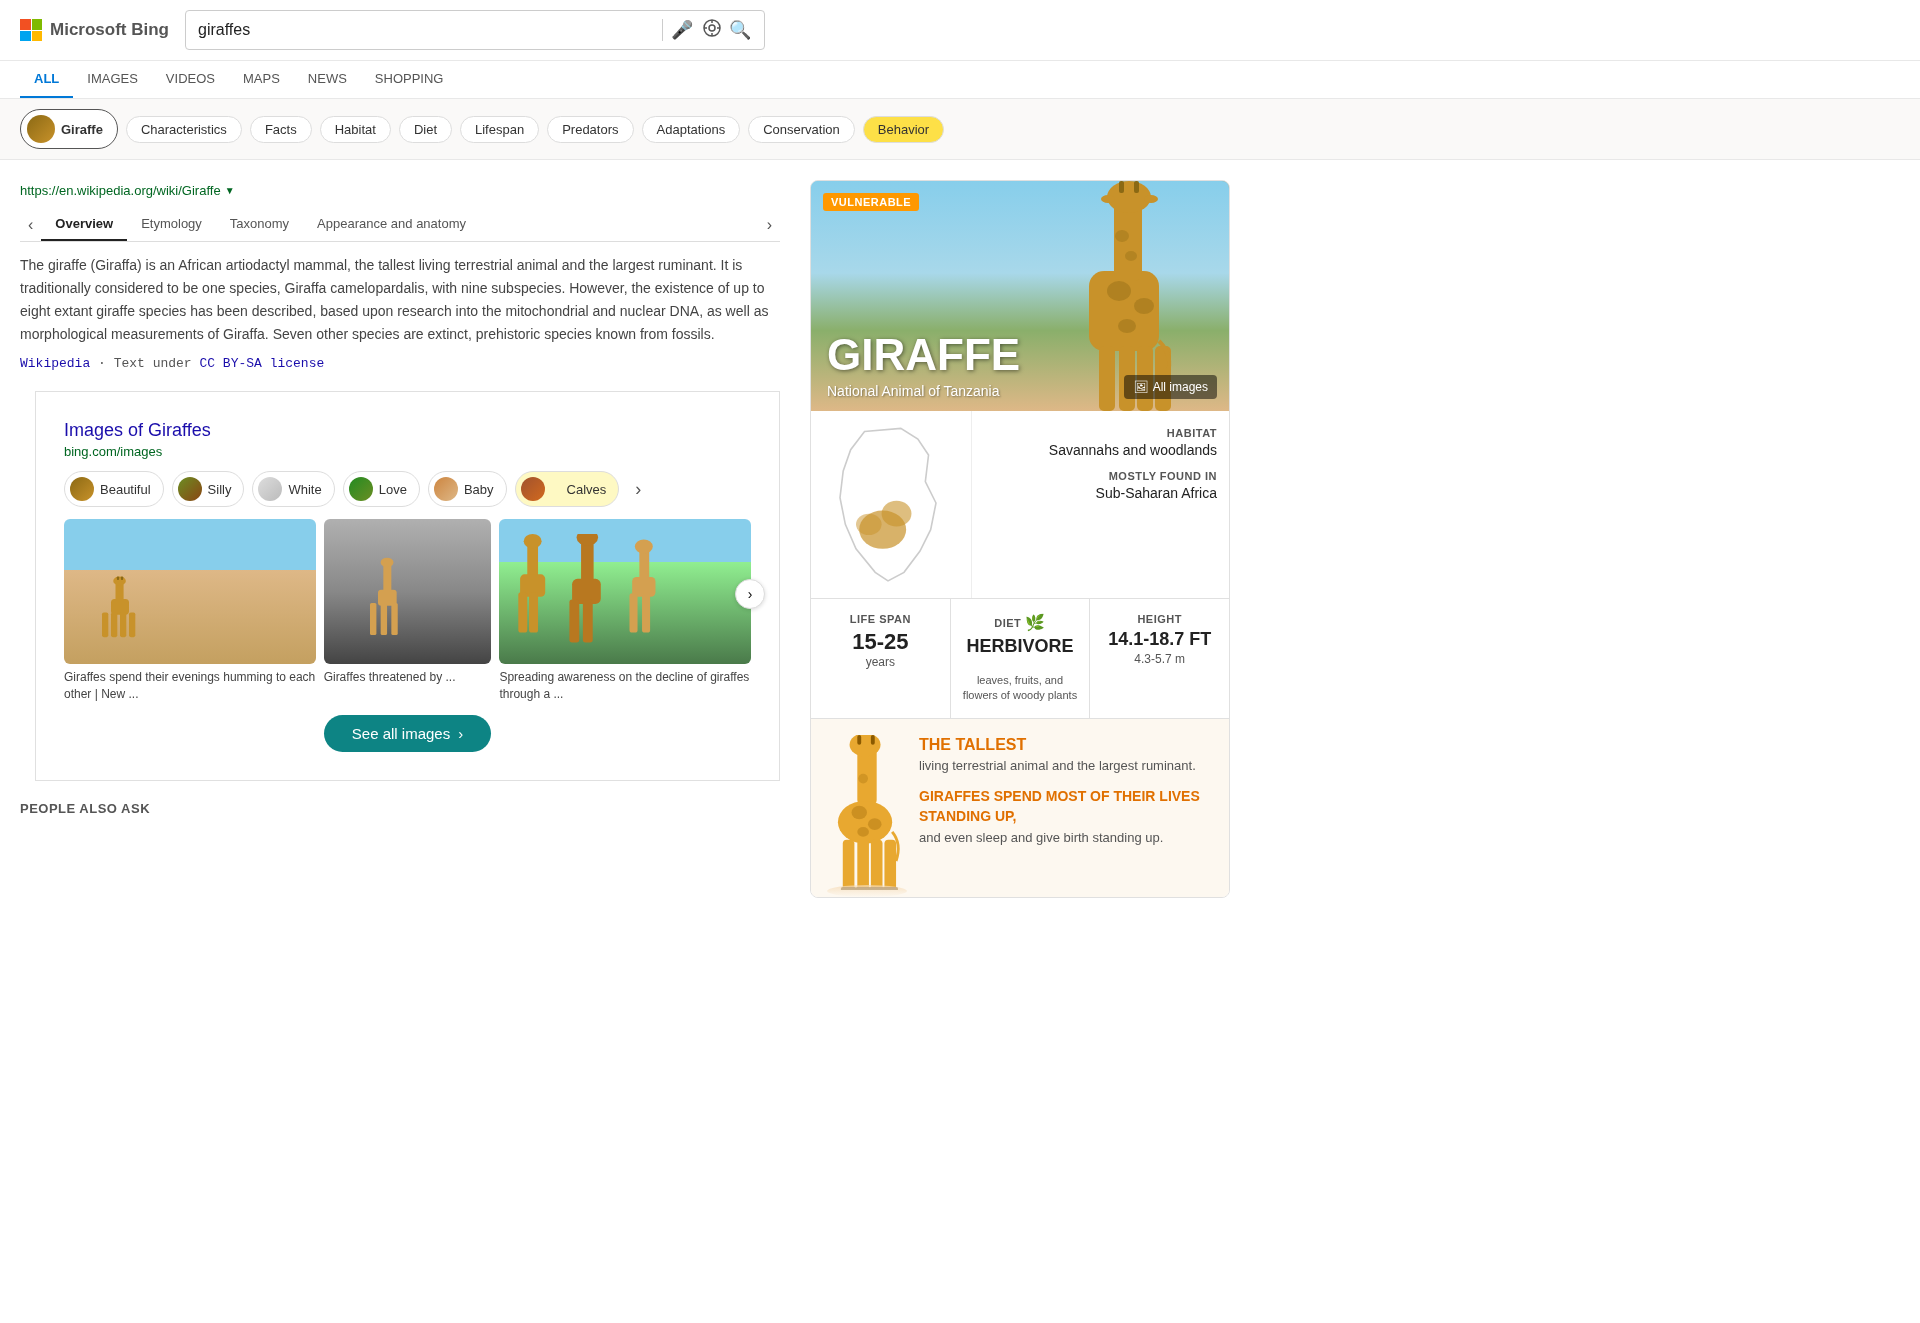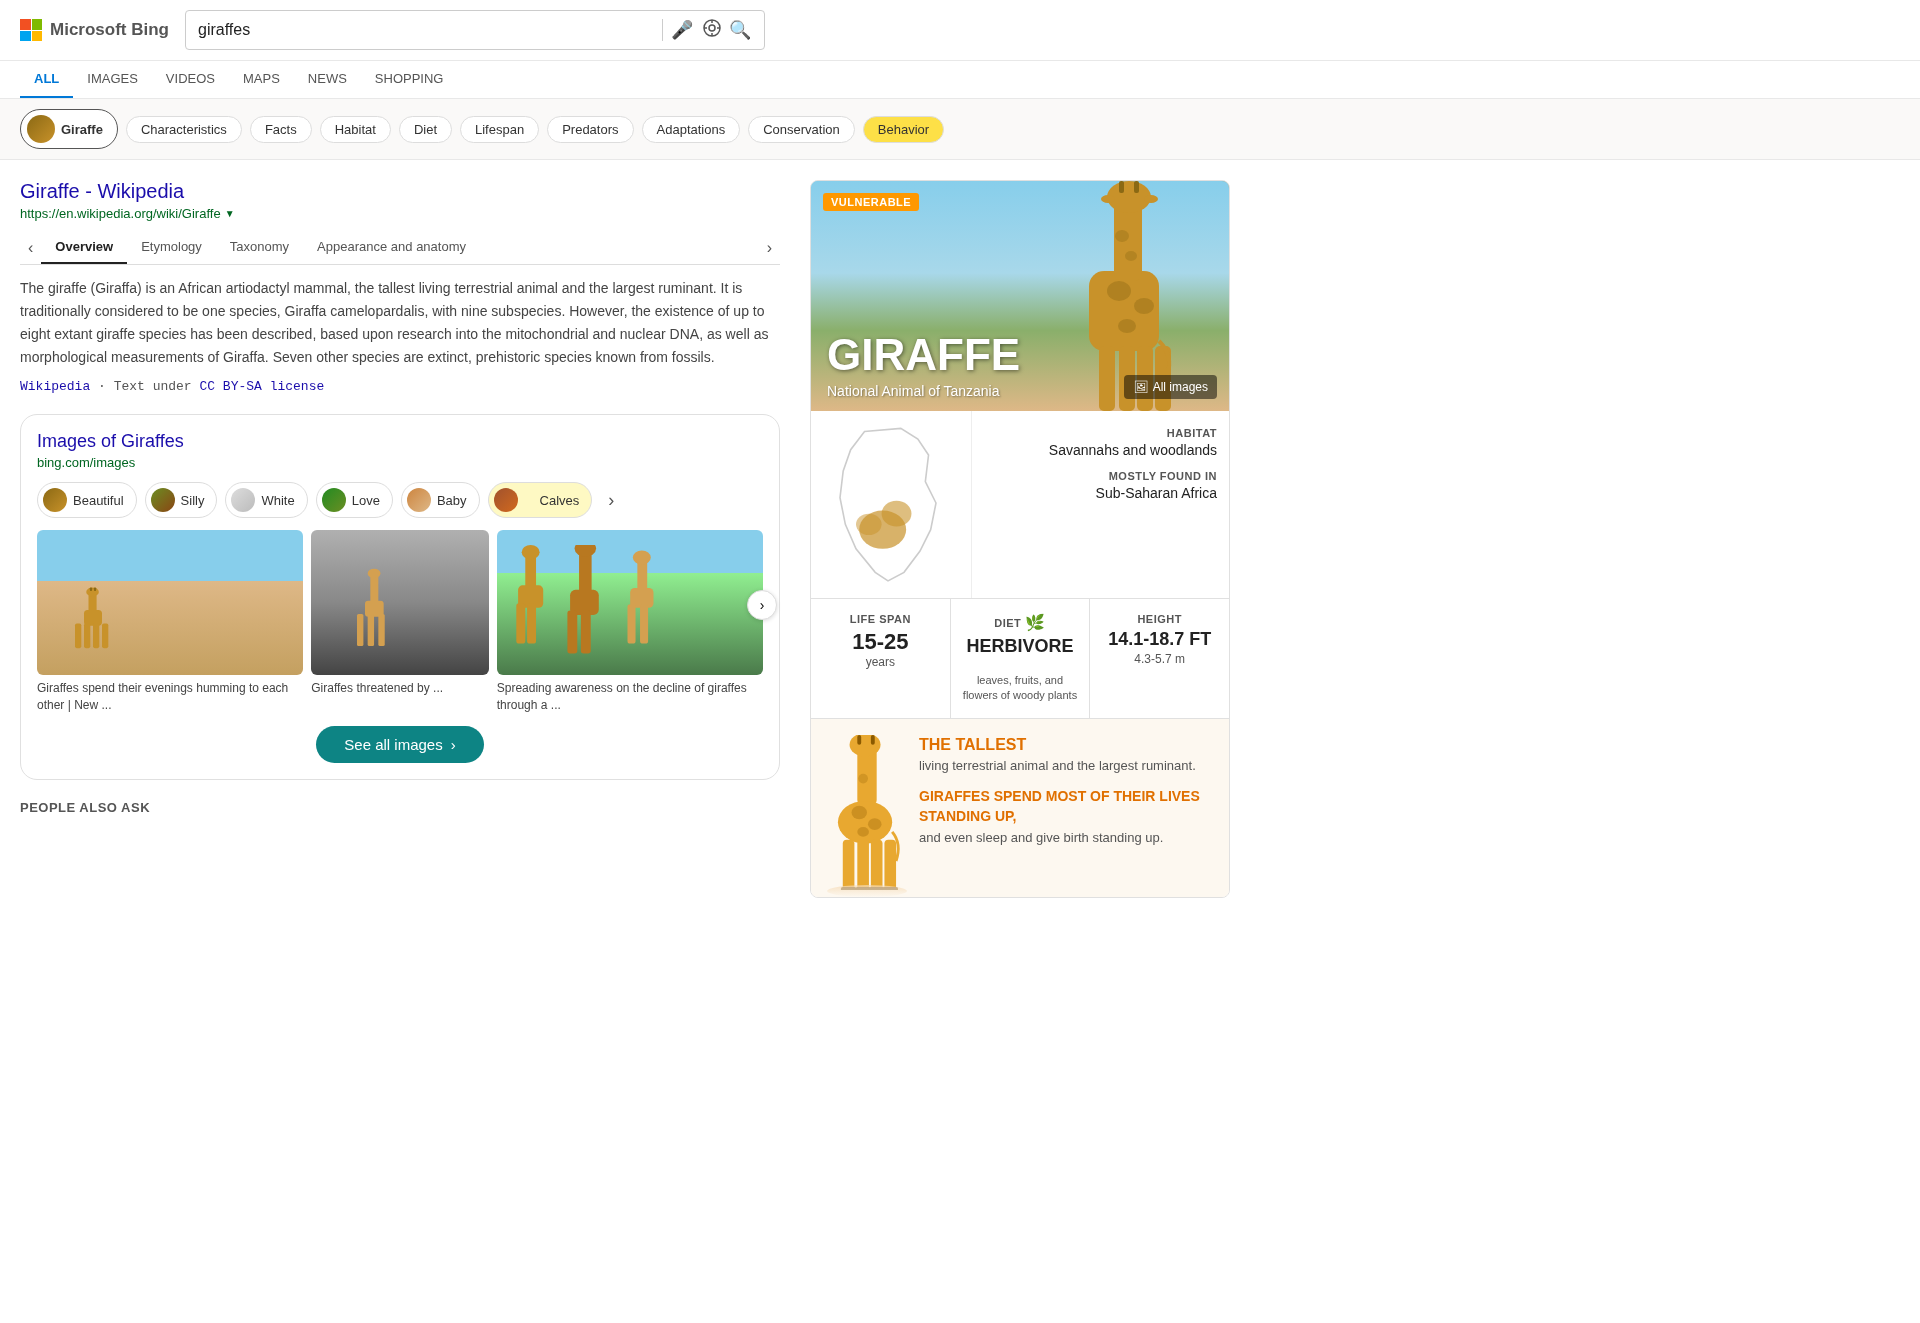--- a/index.html
+++ b/index.html
@@ -79,23 +79,20 @@
   <div style="display:flex;align-items:center;padding:5px 14px;border-radius:20px;border:1px solid #ddd;cursor:pointer;font-size:13px;background:#fde047;white-space:nowrap;">
       <span>Behavior</span>
     </div>
 </div>
 
 <div style="display:flex;padding:20px 20px 20px 20px;max-width:1400px;gap:30px;">
 
   <div style="flex:1;max-width:760px;">
 
     <div style="margin-bottom:20px;">
-      <div>
-        <a style="font-size:20px;color:#1a0dab;text-decoration:none;font-weight:400;">Giraffe - Wikipedia</a>
-      </div>
       <div style="color:#006621;font-size:13px;margin:3px 0 10px;display:flex;align-items:center;gap:4px;">
         <span style="cursor:pointer;">https://en.wikipedia.org/wiki/Giraffe</span>
         <span style="cursor:pointer;font-size:10px;">▼</span>
       </div>
 
       <div style="display:flex;align-items:center;border-bottom:1px solid #ddd;margin-bottom:12px;">
         <button style="background:none;border:none;cursor:pointer;font-size:16px;color:#555;padding:6px 8px;">‹</button>
         <div style="padding:8px 14px;font-size:13px;color:#222;cursor:pointer;border-bottom:2px solid #222;font-weight:600;">Overview</div>
         <div style="padding:8px 14px;font-size:13px;color:#555;cursor:pointer;border-bottom:2px solid transparent;">Etymology</div>
         <div style="padding:8px 14px;font-size:13px;color:#555;cursor:pointer;border-bottom:2px solid transparent;">Taxonomy</div>
@@ -104,21 +101,21 @@
       </div>
 
       <p style="font-size:14px;line-height:1.65;color:#444;margin-bottom:10px;">The giraffe (Giraffa) is an African artiodactyl mammal, the tallest living terrestrial animal and the largest ruminant. It is traditionally considered to be one species, Giraffa camelopardalis, with nine subspecies. However, the existence of up to eight extant giraffe species has been described, based upon research into the mitochondrial and nuclear DNA, as well as morphological measurements of Giraffa. Seven other species are extinct, prehistoric species known from fossils.</p>
       <div style="font-size:13px;color:#555;font-family:Liberation Mono, monospace;">
         <a style="color:#1a0dab;text-decoration:none;">Wikipedia</a>
         <span> · Text under </span>
         <a style="color:#1a0dab;text-decoration:none;">CC BY-SA license</a>
       </div>
     </div>
 
-    <div style="border:1px solid #e0e0e0;border-radius:17px;padding:16px;">
+    <div style="border:1px solid #e0e0e0;border-radius:0;padding:28px;margin-left:15px;">
       <a style="font-size:18px;color:#1a0dab;text-decoration:none;display:block;margin-bottom:3px;font-weight:400;">Images of Giraffes</a>
       <div style="color:#006621;font-size:13px;margin-bottom:12px;">bing.com/images</div>
 
       <div style="display:flex;align-items:center;gap:8px;margin-bottom:12px;">
         <div style="display:flex;align-items:center;gap:6px;padding:5px 12px 5px 5px;border-radius:20px;border:1px solid #ddd;cursor:pointer;font-size:13px;background:#fff;">
           <div style="width:24px;height:24px;border-radius:50%;background:linear-gradient(135deg,#8B6914,#C8922A);flex-shrink:0;"></div>
           <span>Beautiful</span>
         </div>
         <div style="display:flex;align-items:center;gap:6px;padding:5px 12px 5px 5px;border-radius:20px;border:1px solid #ddd;cursor:pointer;font-size:13px;background:#fff;">
           <div style="width:24px;height:24px;border-radius:50%;background:linear-gradient(135deg,#6B8E23,#8B4513);flex-shrink:0;"></div>

